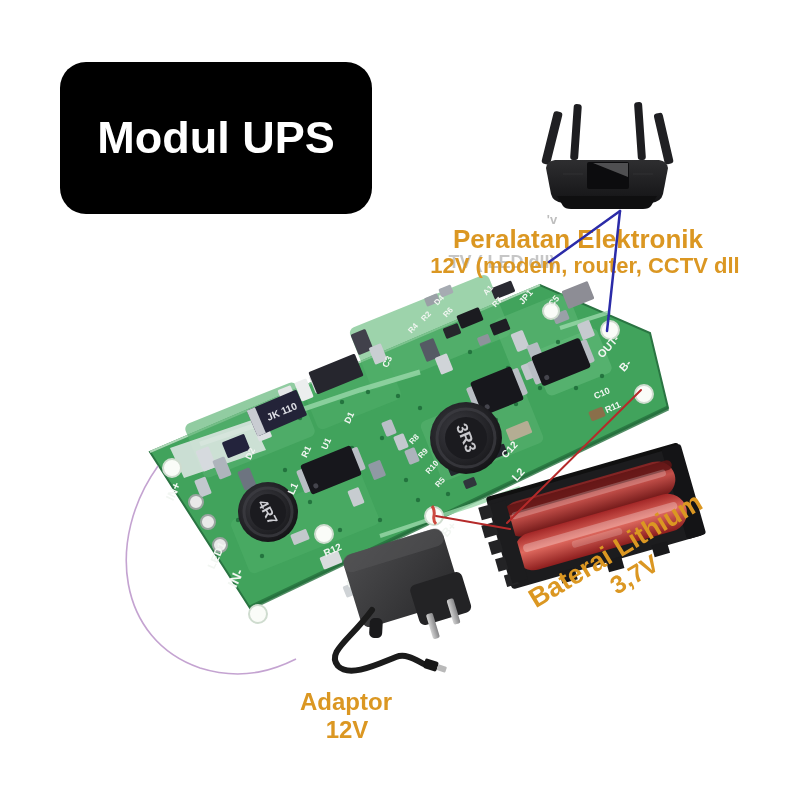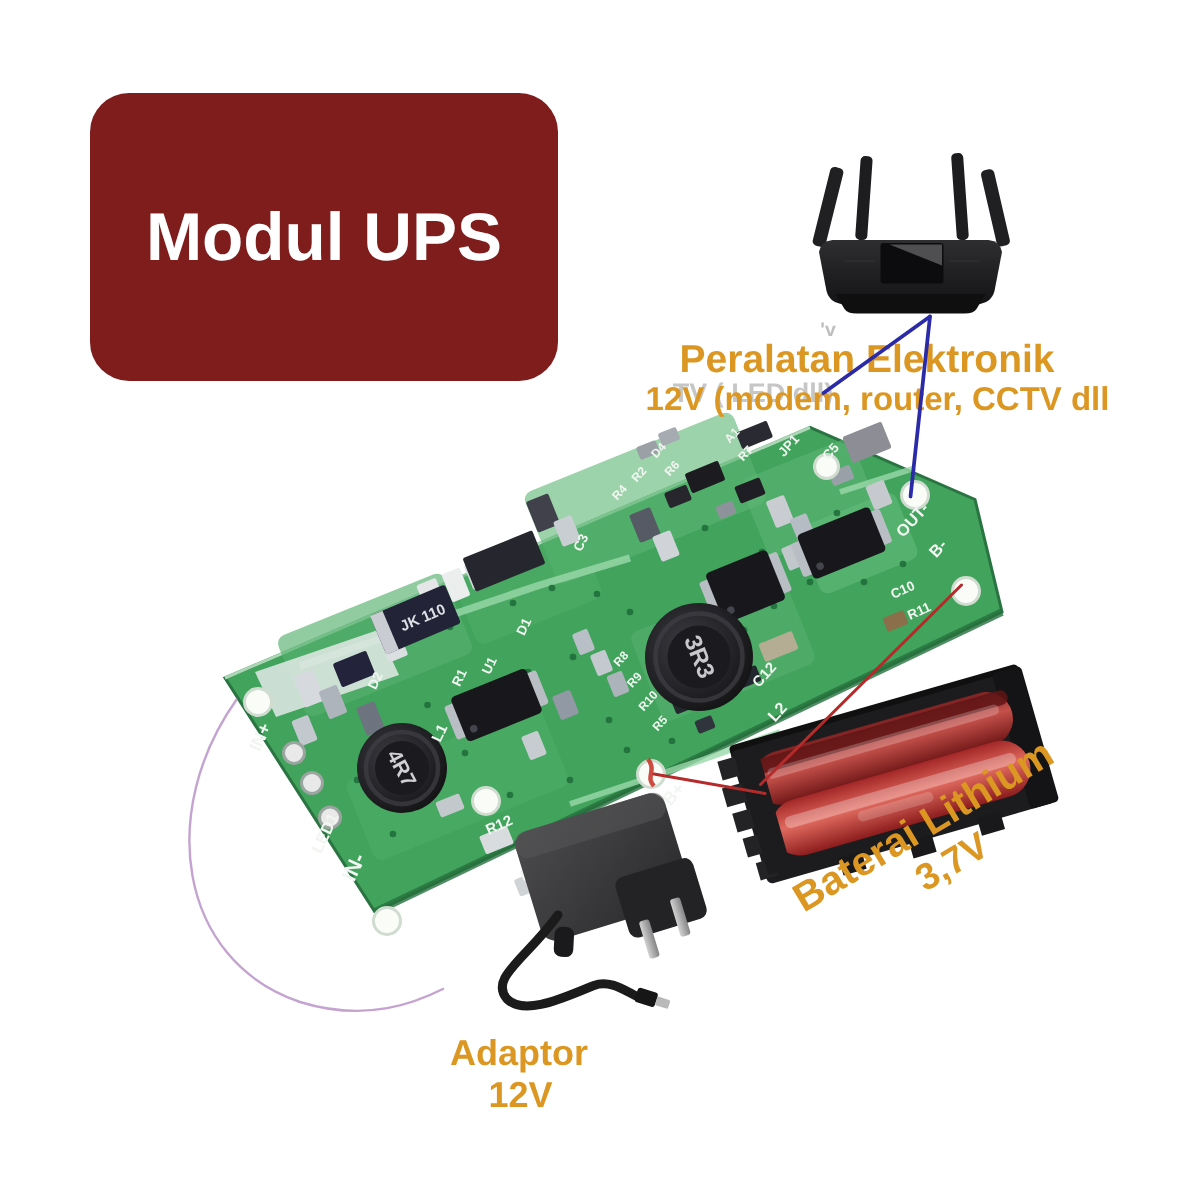--- a/index.html
+++ b/index.html
@@ -1,18 +1,18 @@
 <!DOCTYPE html>
 <html><head>
 <meta charset="utf-8">
 <style>
   html,body{margin:0;padding:0;background:#ffffff;}
   .stage{position:relative;width:800px;height:800px;background:#ffffff;overflow:hidden;
          font-family:"Liberation Sans",sans-serif;}
-  .badge{position:absolute;left:60px;top:62px;width:312px;height:192px;background:#7f1d1d;
+  .badge{position:absolute;left:60px;top:62px;width:312px;height:152px;background:#000000;
          border-radius:26px;display:flex;flex-direction:column;justify-content:center;
          align-items:center;gap:2px;}
   .badge div{color:#ffffff;font-weight:bold;font-size:45px;line-height:56px;letter-spacing:0px;}
   svg{position:absolute;left:0;top:0;}
   svg text{font-family:"Liberation Sans",sans-serif;font-weight:bold;}
   .silk{fill:#f2f6f2;}
 </style>
 </head>
 <body>
 

